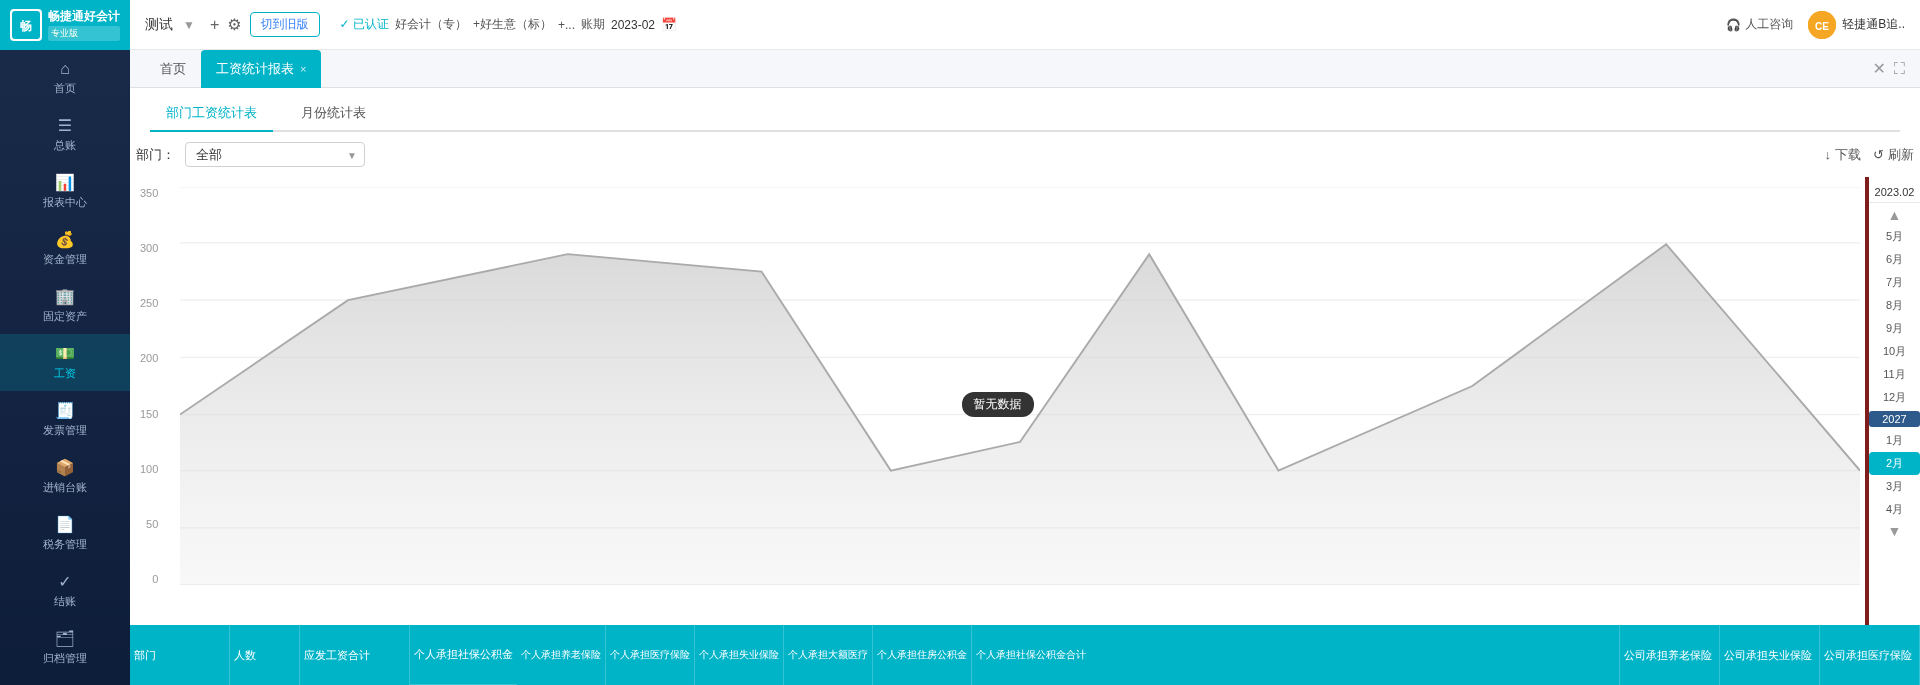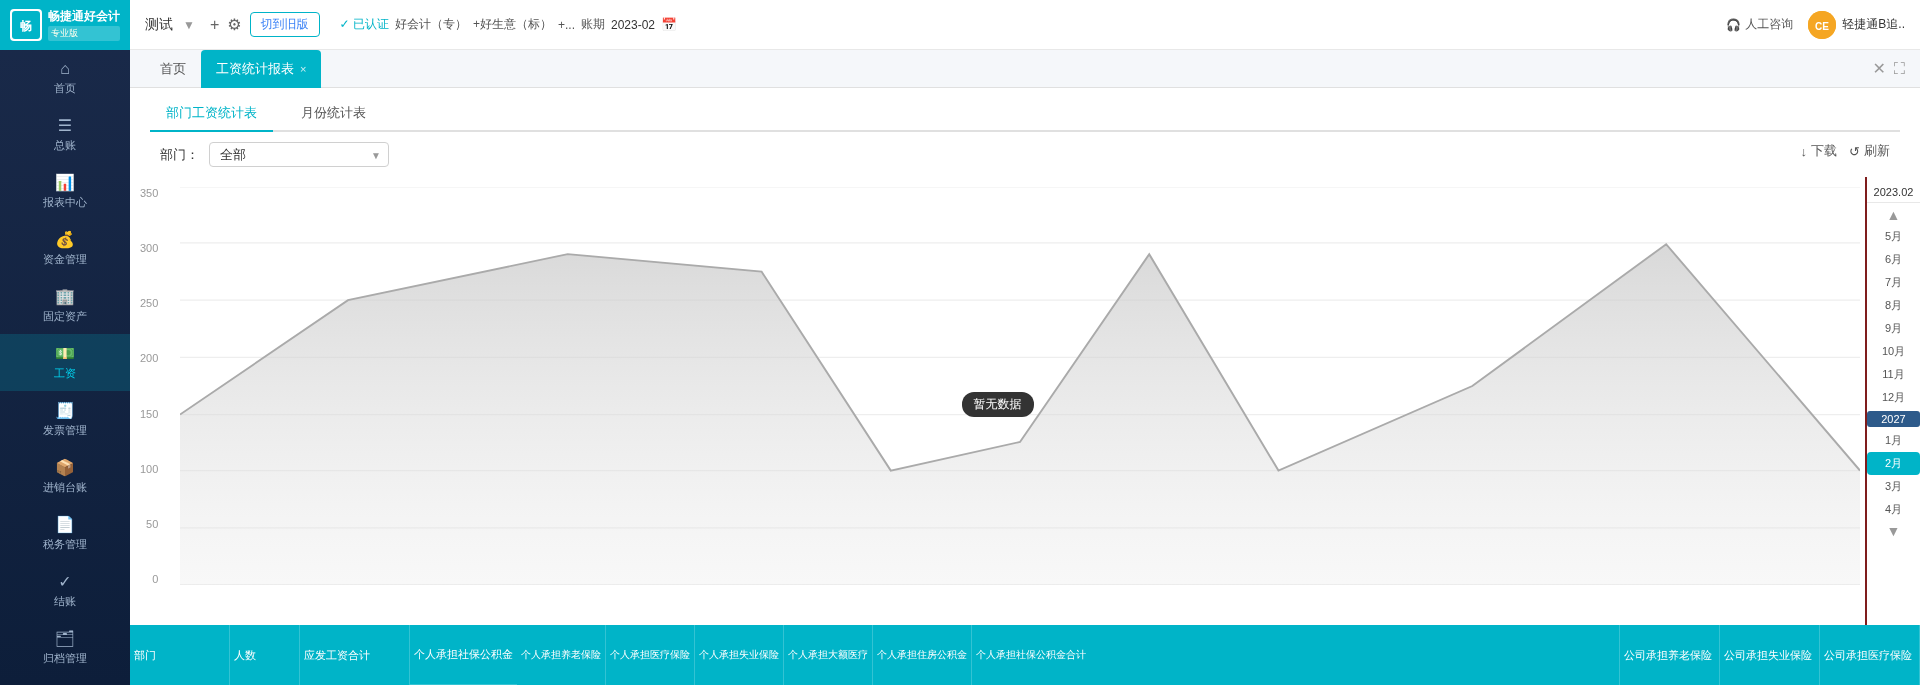--- a/index.html
+++ b/index.html
@@ -230,23 +230,23 @@
     }
     .sub-tab.active {
       color: #00b4c8;
       border-bottom: 2px solid #00b4c8;
       font-weight: 500;
     }
 
     
     .page-controls {
       background: white;
-      padding: 10px 30px;
-      display: flex;
-      align-items: flex-start;
+      padding: 10px 6px;
+      display: flex;
+      align-items: center;
       justify-content: space-between;
       flex-shrink: 0;
     }
     .filter-row {
       display: flex;
       align-items: center;
       gap: 10px;
     }
     .filter-label {
       font-size: 13px;
@@ -326,21 +326,21 @@
       white-space: nowrap;
       top: 48%;
       left: 50%;
       transform: translateX(-50%);
     }
 
     
     .right-sidebar {
       width: 55px;
       background: white;
-      border-left: 2px solid #7f1d1d;
+      border-left: 4px solid #7f1d1d;
       display: flex;
       flex-direction: column;
       align-items: center;
       padding: 5px 0;
       flex-shrink: 0;
       height: 100%;
       overflow-y: auto;
     }
     .right-sidebar-header {
       font-size: 11px;

